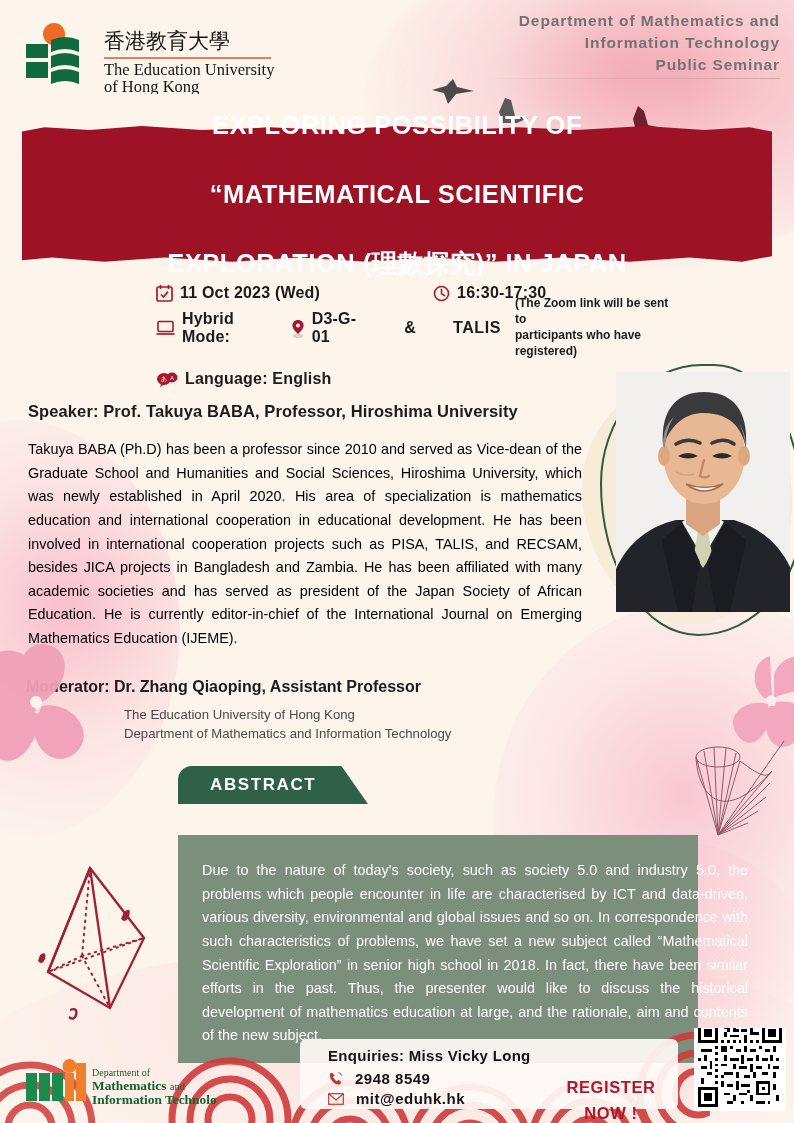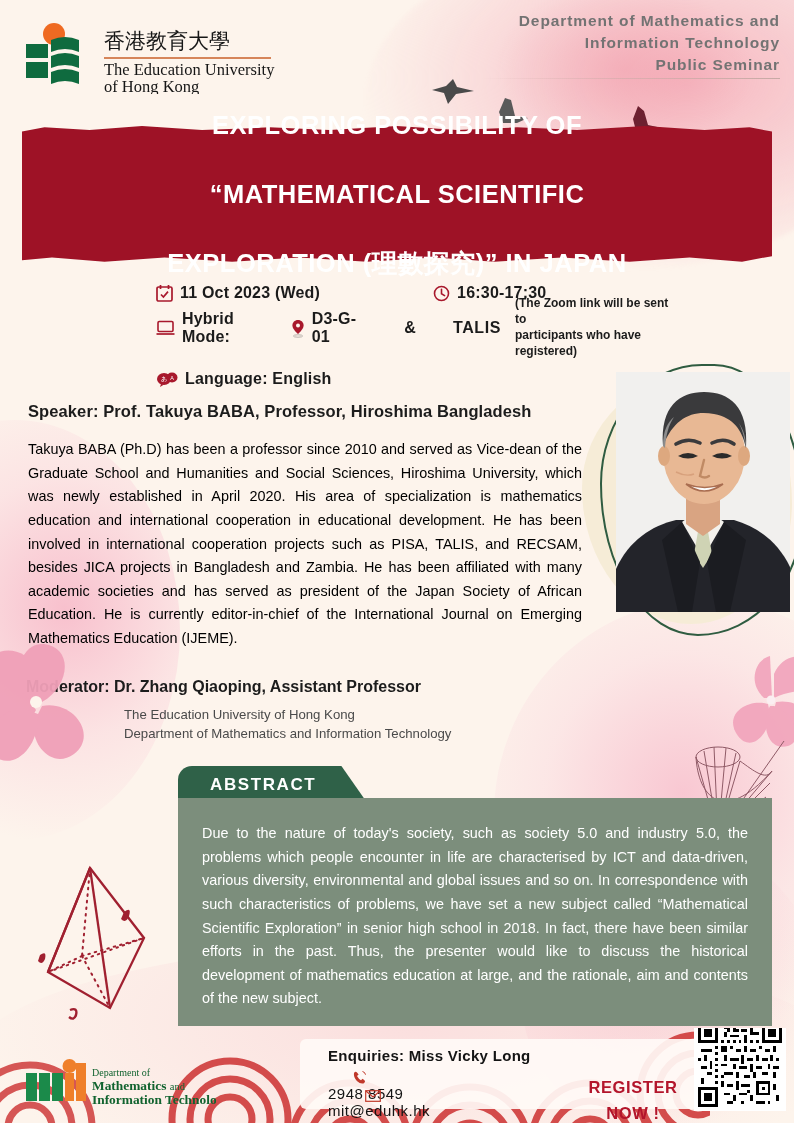--- a/index.html
+++ b/index.html
@@ -129,40 +129,40 @@
     position:absolute;left:178px;top:766px;width:190px;height:38px;
     background:#2f6148;
     border-radius:14px 22px 0 0;
     clip-path:polygon(0 0,86% 0,100% 100%,0 100%);
   }
   .abs-tab span{
     position:absolute;left:32px;top:9px;color:#fff;font-weight:bold;
     font-size:17px;letter-spacing:1.6px;
   }
   .abs-box{
-    position:absolute;left:178px;top:798px;width:594px;height:228px;
+    position:absolute;left:178px;top:835px;width:520px;height:228px;
     background:#7c8e7c;
   }
   .abs-body{
     position:absolute;left:24px;top:24px;width:546px;
     color:#fff;font-size:14.4px;line-height:1.64;text-align:justify;
   }
 
   
   .footer-band{position:absolute;left:0;bottom:0;width:794px;height:95px;overflow:hidden;}
   .logo-mit{position:absolute;left:26px;bottom:14px;width:190px;height:54px;}
   .contact-card{
     position:absolute;left:300px;bottom:14px;width:378px;height:70px;
-    background:rgba(255,250,246,.92);border-radius:6px;padding-left:22px;
+    background:rgba(255,250,246,.92);border-radius:6px;
   }
   .enq{
     position:absolute;left:28px;top:8px;font-weight:bold;font-size:15px;
     color:#141414;letter-spacing:.3px;white-space:nowrap;
   }
-  .cl{position:absolute;left:28px;display:flex;align-items:center;font-weight:normal;font-size:15px;color:#141414;letter-spacing:.5px;flex-direction:column;}
+  .cl{position:absolute;left:28px;display:flex;align-items:center;font-weight:bold;font-size:15px;color:#141414;letter-spacing:.5px;}
   .cl .ic{margin-right:12px;}
   .reg{
     position:absolute;right:14px;top:8px;width:106px;text-align:center;
     color:#b3152b;font-weight:bold;font-size:16.5px;line-height:1.55;letter-spacing:.6px;margin-top:28px;
   }
   .qr{
     position:absolute;right:8px;bottom:12px;width:92px;height:92px;
     background:#fff;padding:4px;box-sizing:border-box;
   }
 </style>
@@ -277,21 +277,21 @@
           <path d="M5,13 L4,16 L8,13.6 Z" fill="#a8182c"></path>
           <ellipse cx="16" cy="6.5" rx="5.5" ry="5" fill="#a8182c"></ellipse>
           <text x="8" y="10.4" font-size="6" fill="#fff" text-anchor="middle" font-family="'Liberation Sans',sans-serif">あ</text>
           <text x="16" y="9" font-size="5.4" fill="#fff" text-anchor="middle" font-family="'Liberation Sans',sans-serif">A</text>
         </svg>
       </span>
       <span class="info-strong">Language: English</span>
     </div>
   </div>
 
-  <div class="speaker-head">Speaker: Prof. Takuya BABA, Professor, Hiroshima Bangladesh</div>
+  <div class="speaker-head">Speaker: Prof. Takuya BABA, Professor, Hiroshima University</div>
   <div class="speaker-bio">Takuya BABA (Ph.D) has been a professor since 2010 and served as Vice-dean of the Graduate School and Humanities and Social Sciences, Hiroshima University, which was newly established in April 2020. His area of specialization is mathematics education and international cooperation in educational development. He has been involved in international cooperation projects such as PISA, TALIS, and RECSAM, besides JICA projects in Bangladesh and Zambia. He has been affiliated with many academic societies and has served as president of the Japan Society of African Education. He is currently editor-in-chief of the International Journal on Emerging Mathematics Education (IJEME).</div>
 
   <div class="photo-wrap">
     <div class="blob-cream"></div>
     <div class="blob-ring"></div>
     <div class="photo">
       <svg width="174" height="240" viewBox="0 0 174 240">
         <defs>
           <clipPath id="pc">
               <rect x="0" y="0" width="174" height="240"></rect>

